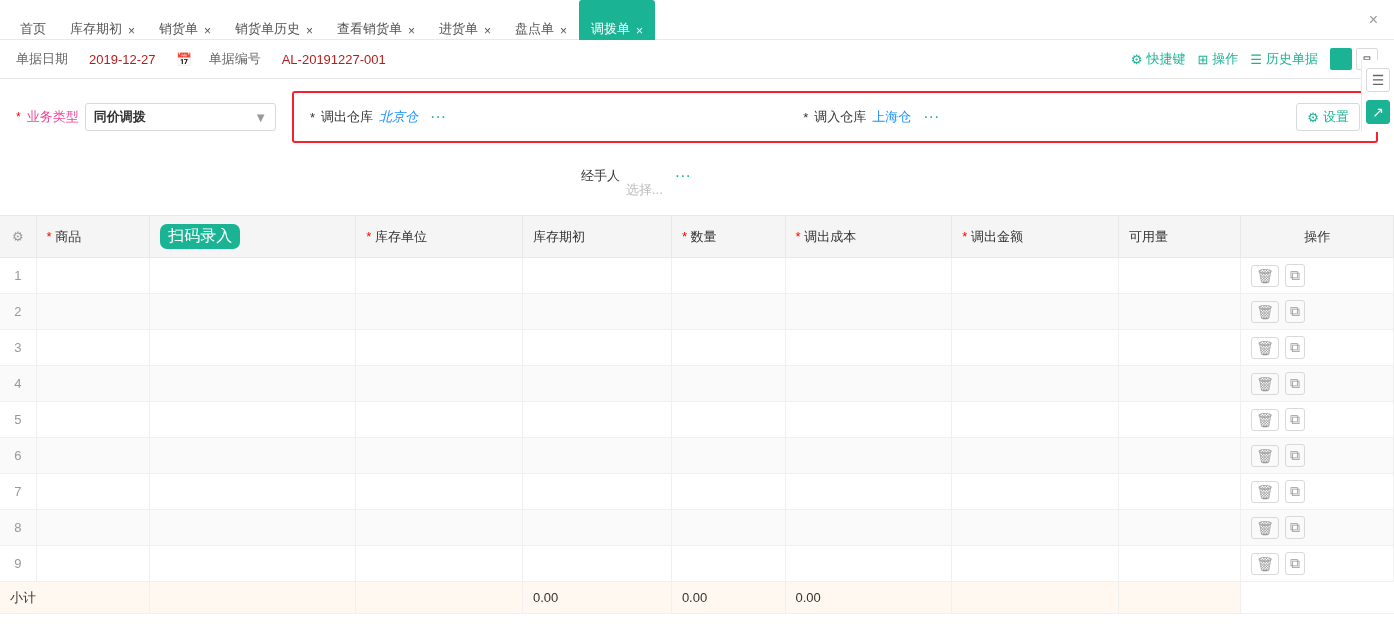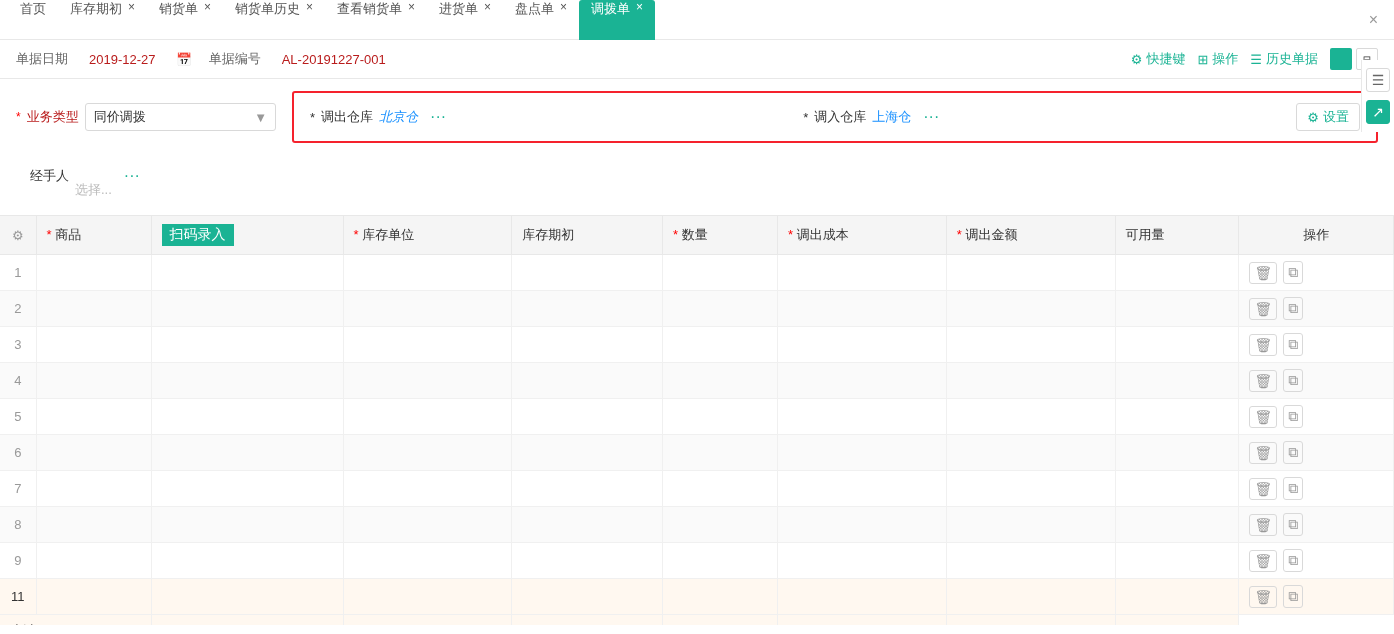--- a/index.html
+++ b/index.html
@@ -4,21 +4,21 @@
   <style>
     * { box-sizing: border-box; margin: 0; padding: 0; }
     body { font-family: 'Microsoft YaHei', Arial, sans-serif; font-size: 13px; color: #333; background: #fff; overflow: hidden; }
     
     
     .tab-bar {
       display: flex; align-items: center; border-bottom: 1px solid #e8e8e8;
       background: #fff; height: 40px; padding: 0 8px;
     }
     .tab-item {
-      display: flex; align-items: flex-start; padding: 0 12px; height: 40px;
+      display: flex; align-items: flex-end; padding: 0 12px; height: 40px;
       cursor: pointer; color: #555; font-size: 13px; white-space: nowrap;
       border-bottom: 2px solid transparent;
     }
     .tab-item.active {
       color: #fff; background: #1ab394; border-radius: 3px 3px 0 0;
       border-bottom: 2px solid #1ab394;
     }
     .tab-close {
       margin-left: 6px; cursor: pointer; color: inherit; font-size: 12px;
     }
@@ -45,24 +45,24 @@
     }
 
     
     .form-area {
       padding: 12px 16px; display: flex; flex-direction: column; gap: 10px;
     }
     .form-field {
       display: flex; align-items: center; gap: 6px;
     }
     .form-field .req { color: red; font-size: 12px; }
-    .form-field .field-label { color: #b91c1c; white-space: nowrap; }
+    .form-field .field-label { color: #ec4899; white-space: nowrap; }
     .field-select {
       display: flex; align-items: center; gap: 4px; border: 1px solid #d9d9d9;
-      border-radius: 3px; padding: 4px 8px; cursor: pointer; min-width: 120px;
+      border-radius: 3px; padding: 4px 8px; cursor: pointer; min-width: 120px; font-weight: bold;
     }
     .field-select .arrow { color: #999; }
     .field-dots { color: #1ab394; cursor: pointer; margin-left: 6px; font-size: 16px; }
 
     
     .red-box {
       border: 2px solid #f5222d; border-radius: 3px; padding: 10px 16px;
       display: flex; align-items: center; gap: 32px; flex: 1;
     }
     .warehouse-field {
@@ -71,21 +71,21 @@
 
     
     .settings-btn {
       display: flex; align-items: center; gap: 4px; border: 1px solid #d9d9d9;
       border-radius: 3px; padding: 4px 10px; cursor: pointer; color: #1ab394; font-size: 13px;
       white-space: nowrap;
     }
 
     
     .form-row2 {
-      display: flex; align-items: center; gap: 16px; padding: 0 0 4px 0;
+      display: flex; align-items: center; gap: 16px; padding: 0 0 4px 0; justify-content: center;
     }
     .person-field {
       display: flex; align-items: center; gap: 6px;
     }
     .person-placeholder { color: #bbb; margin-top: 28px; }
 
     
     .table-container {
       flex: 1; overflow: auto; border-top: 1px solid #e8e8e8;
     }
@@ -113,22 +113,22 @@
     .action-cell {
       display: flex; align-items: center; gap: 6px;
     }
     .action-icon {
       cursor: pointer; color: #999; font-size: 14px; border: 1px solid #d9d9d9;
       border-radius: 3px; padding: 2px 4px;
     }
 
     
     .scan-btn {
-      background: #1ab394; color: #fff; border: none; border-radius: 0;
-      padding: 2px 8px; cursor: pointer; font-size: 14px;
+      background: #1ab394; color: #fff; border: none; border-radius: 7px;
+      padding: 2px 8px; cursor: pointer; font-size: 16px;
     }
     .sidebar-icon {
       width: 24px; height: 24px; border: 1px solid #d9d9d9; border-radius: 3px;
       display: flex; align-items: center; justify-content: center;
       cursor: pointer; background: #fff; color: #666; font-size: 14px;
     }
     .sidebar-icon.green { background: #1ab394; color: #fff; border-color: #1ab394; }
     
     .main-content { display: flex; flex-direction: column; height: calc(100vh - 88px); }
     
@@ -424,37 +424,20 @@
             <td></td>
             <td>
               <div class="action-cell">
                 <span class="action-icon">🗑</span>
                 <span class="action-icon">⧉</span>
               </div>
             </td>
           </tr>
           <tr>
             <td class="row-num">9</td>
-            <td></td>
-            <td></td>
-            <td></td>
-            <td></td>
-            <td></td>
-            <td></td>
-            <td></td>
-            <td></td>
-            <td>
-              <div class="action-cell">
-                <span class="action-icon">🗑</span>
-                <span class="action-icon">⧉</span>
-              </div>
-            </td>
-          </tr>
-          <tr class="subtotal-row">
-            <td class="row-num">11</td>
             <td></td>
             <td></td>
             <td></td>
             <td></td>
             <td></td>
             <td></td>
             <td></td>
             <td></td>
             <td>
               <div class="action-cell">

